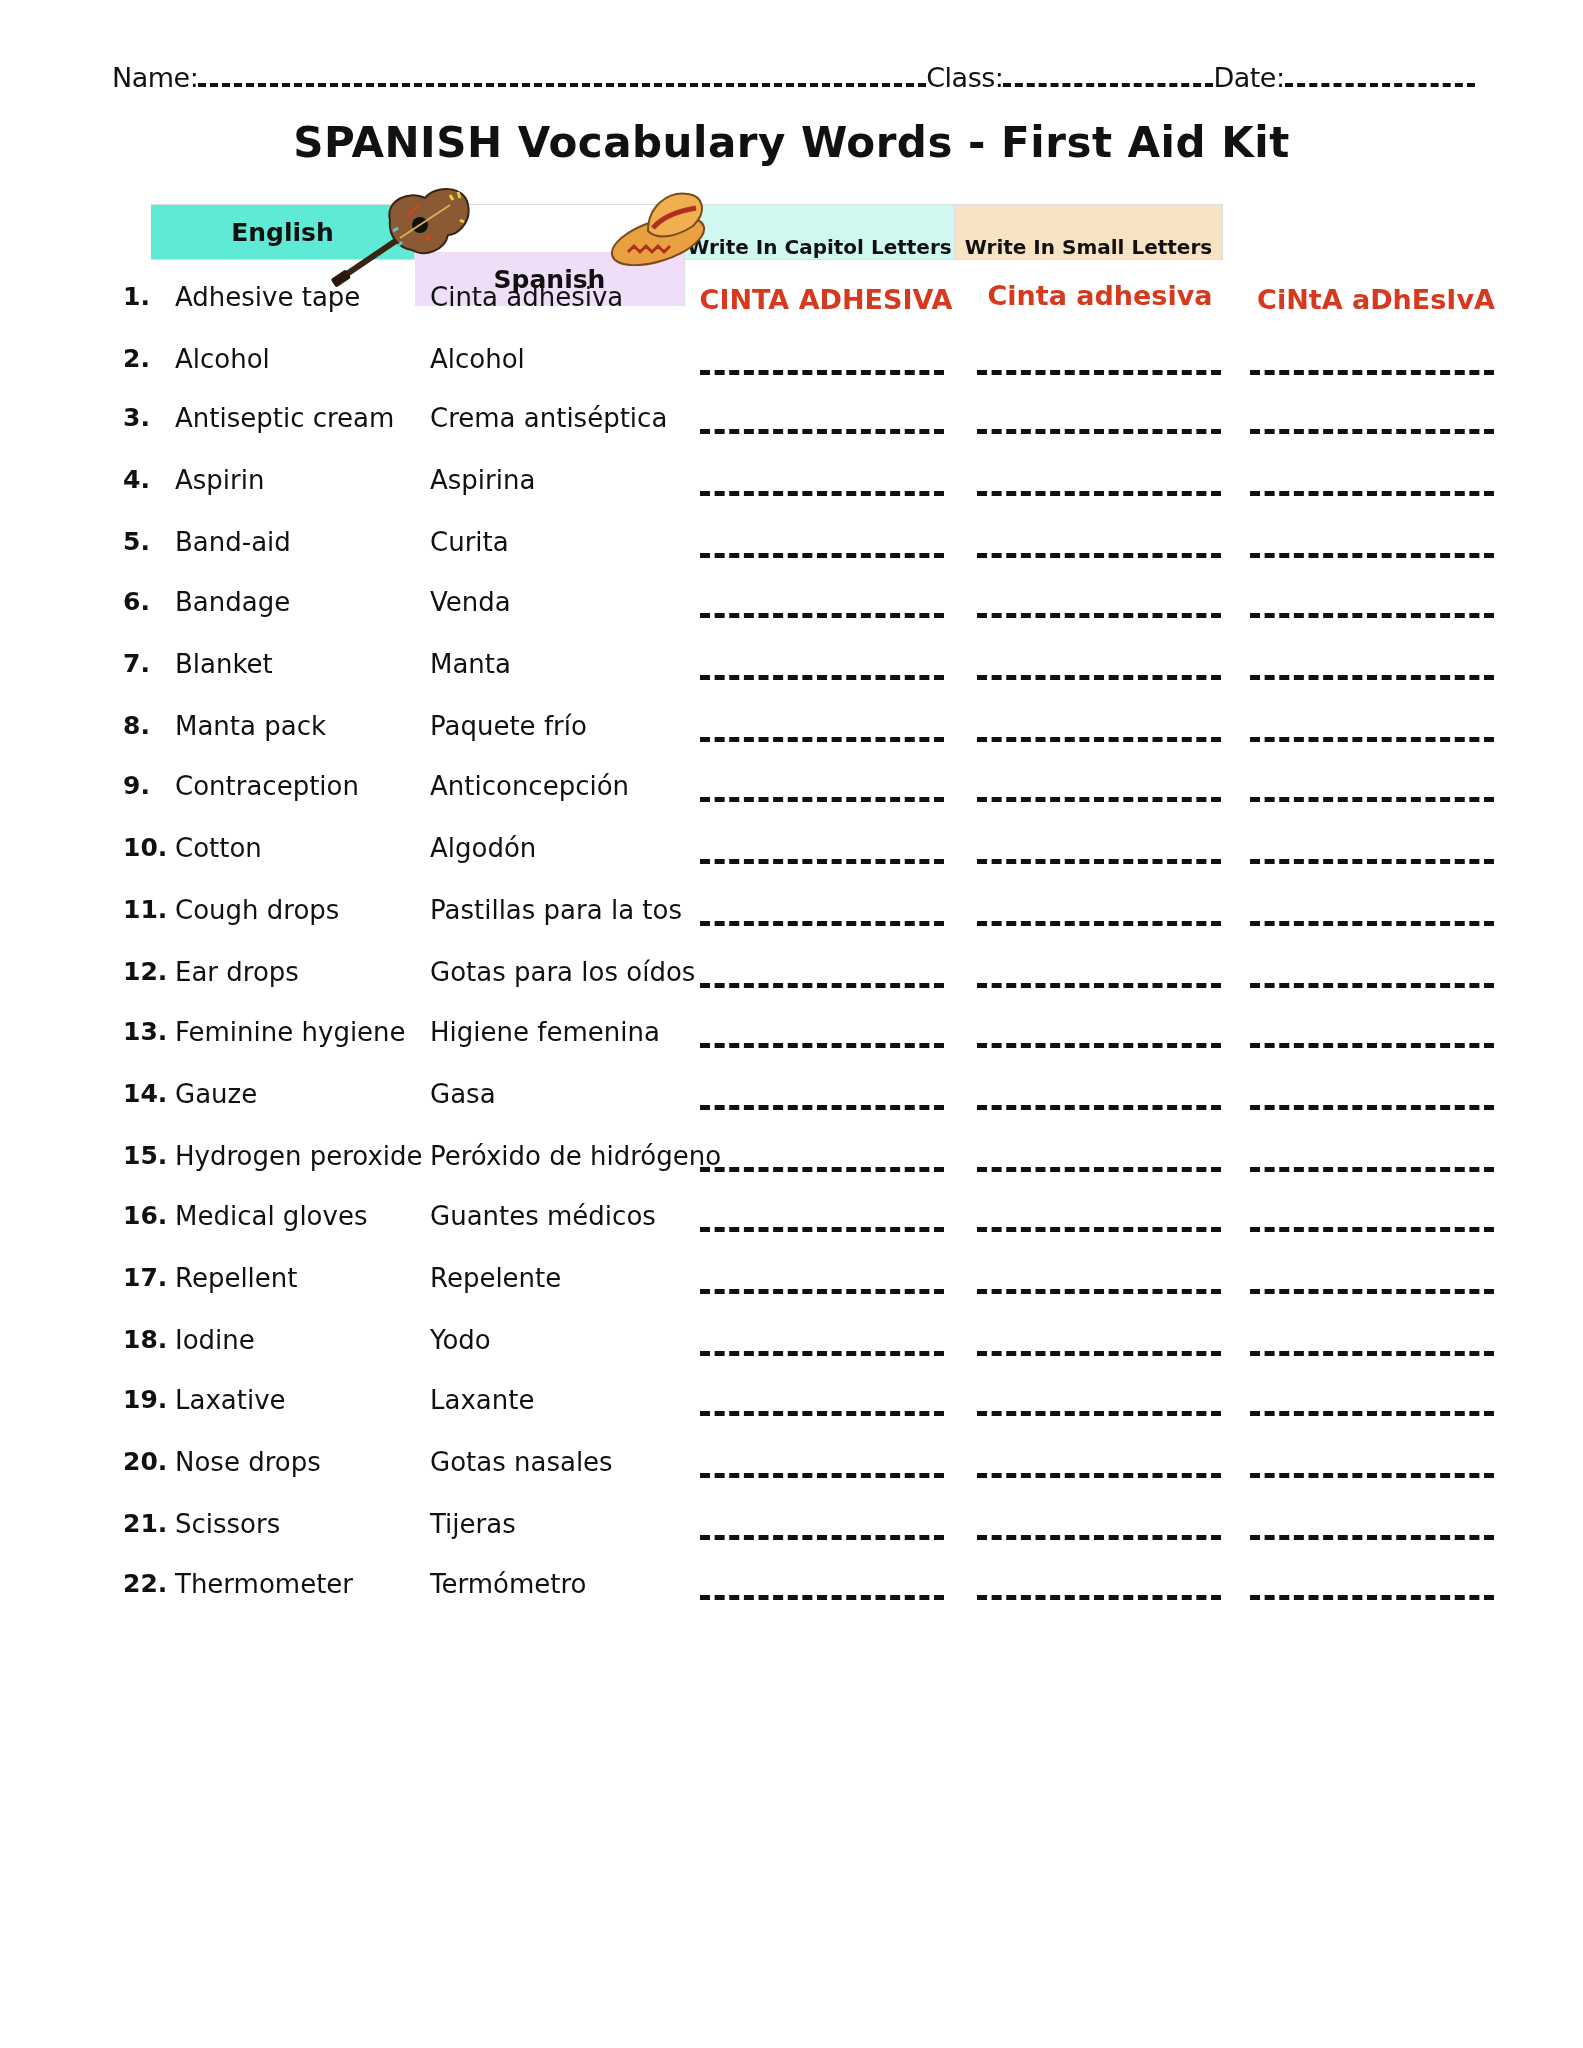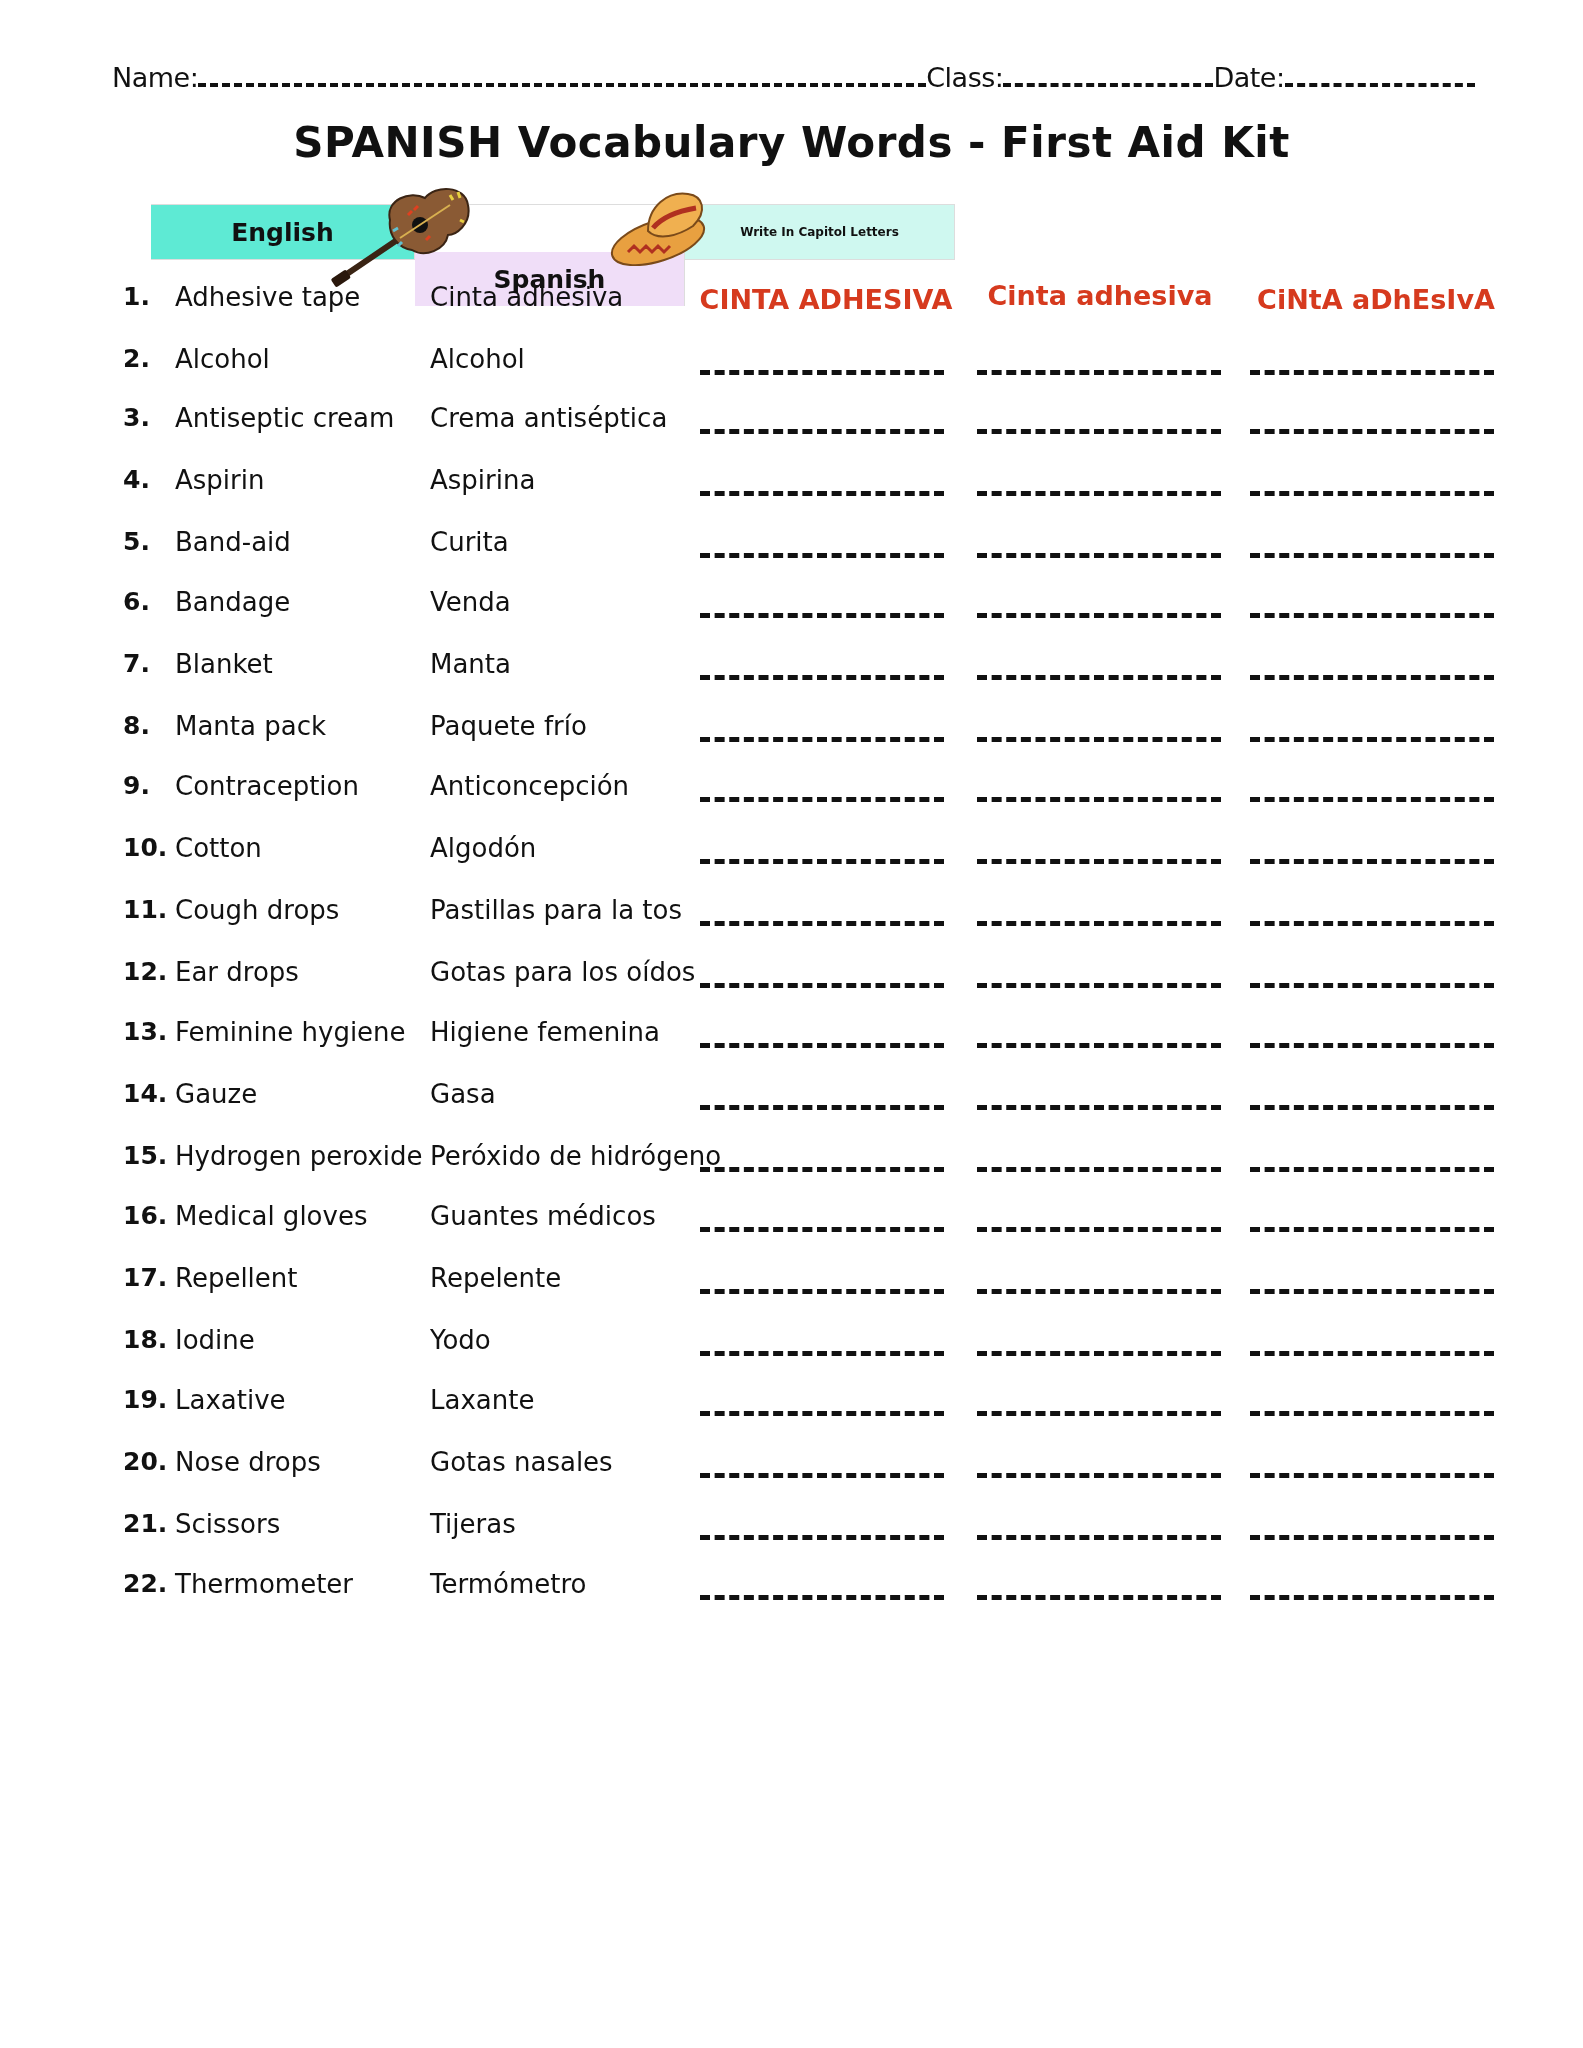--- a/index.html
+++ b/index.html
@@ -9,21 +9,21 @@
              font-size:27px; font-weight:normal; white-space:nowrap; letter-spacing:-0.5px; }
   .topline span { display:inline-block; }
   .blank-fill { display:inline-block; border-bottom:4px dashed #111; height:20px; vertical-align:baseline; }
   .title { position:absolute; left:0; width:1583px; top:118px; text-align:center;
            font-size:42px; font-weight:bold; letter-spacing:0.5px; }
   .header-row { position:absolute; left:151px; top:204px; height:54px; display:flex;
                 border-top:1px solid #ddd; border-bottom:1px solid #ddd; }
   .hcell { height:54px; display:flex; align-items:center; justify-content:center;
            box-sizing:border-box; border-right:1px solid #ddd; }
   .hcell.big { font-size:25px; font-weight:bold; }
-  .hcell.small { font-size:12px; font-weight:bold; }
+  .hcell.small { font-size:20px; font-weight:bold;align-items:flex-end; }
   .guitar { position:absolute; left:330px; top:180px; width:150px; height:110px; }
   .sombrero { position:absolute; left:608px; top:186px; width:110px; height:80px; }
   .rows { position:absolute; left:0; top:0; }
   .row { position:absolute; left:0; height:40px; width:1583px; }
   .num { position:absolute; left:123px; font-size:25px; font-weight:bold; }
   .en  { position:absolute; left:175px; font-size:26px; white-space:nowrap; }
   .es  { position:absolute; left:430px; font-size:26px; white-space:nowrap; }
   .ans { position:absolute; width:244px; height:0; border-bottom:5px dashed #111; }
   .ans.c1 { left:700px; } .ans.c2 { left:977px; } .ans.c3 { left:1250px; }
   .ex { position:absolute; font-size:27px; font-weight:bold; color:#d63a1e; white-space:nowrap; text-align:center; width:260px; }
@@ -40,20 +40,23 @@
 <div class="header-row">
   <div class="hcell big" style="width:264px;background:#5eead4;">
     <span>English</span>
   </div>
   <div class="hcell big" style="width:270px;background:#f0def8;margin-top:47px;">
     <span>Spanish</span>
   </div>
   <div class="hcell small" style="width:270px;background:#cff8f0;">
     <span>Write In Capitol Letters</span>
   </div>
+  <div class="hcell small" style="width:268px;background:#f8e2c4;">
+    <span>Write In Small Letters</span>
+  </div>
 </div>
 
 <svg class="guitar" viewBox="0 0 150 110">
   <line x1="8" y1="100" x2="70" y2="58" stroke="#3a2414" stroke-width="6" stroke-linecap="round"></line>
   <rect x="2" y="94" width="18" height="10" rx="2" fill="#2a180c" transform="rotate(-34 10 99)"></rect>
   <path d="M60 40 C 55 20, 80 10, 95 18 C 105 5, 135 5, 138 25 C 142 45, 125 55, 118 55 C 115 70, 95 78, 82 70 C 68 68, 58 55, 60 40 Z" fill="#8a5a34" stroke="#3a2414" stroke-width="2"></path>
   <circle cx="90" cy="45" r="8" fill="#111"></circle>
   <line x1="70" y1="58" x2="120" y2="25" stroke="#d8b050" stroke-width="2"></line>
   <path d="M78 35 l4 -4 M84 30 l4 -4 M96 60 l4 -4" stroke="#e04020" stroke-width="3"></path>
   <path d="M120 15 l3 5 M128 12 l2 6 M130 40 l4 2" stroke="#e8d040" stroke-width="3"></path>

